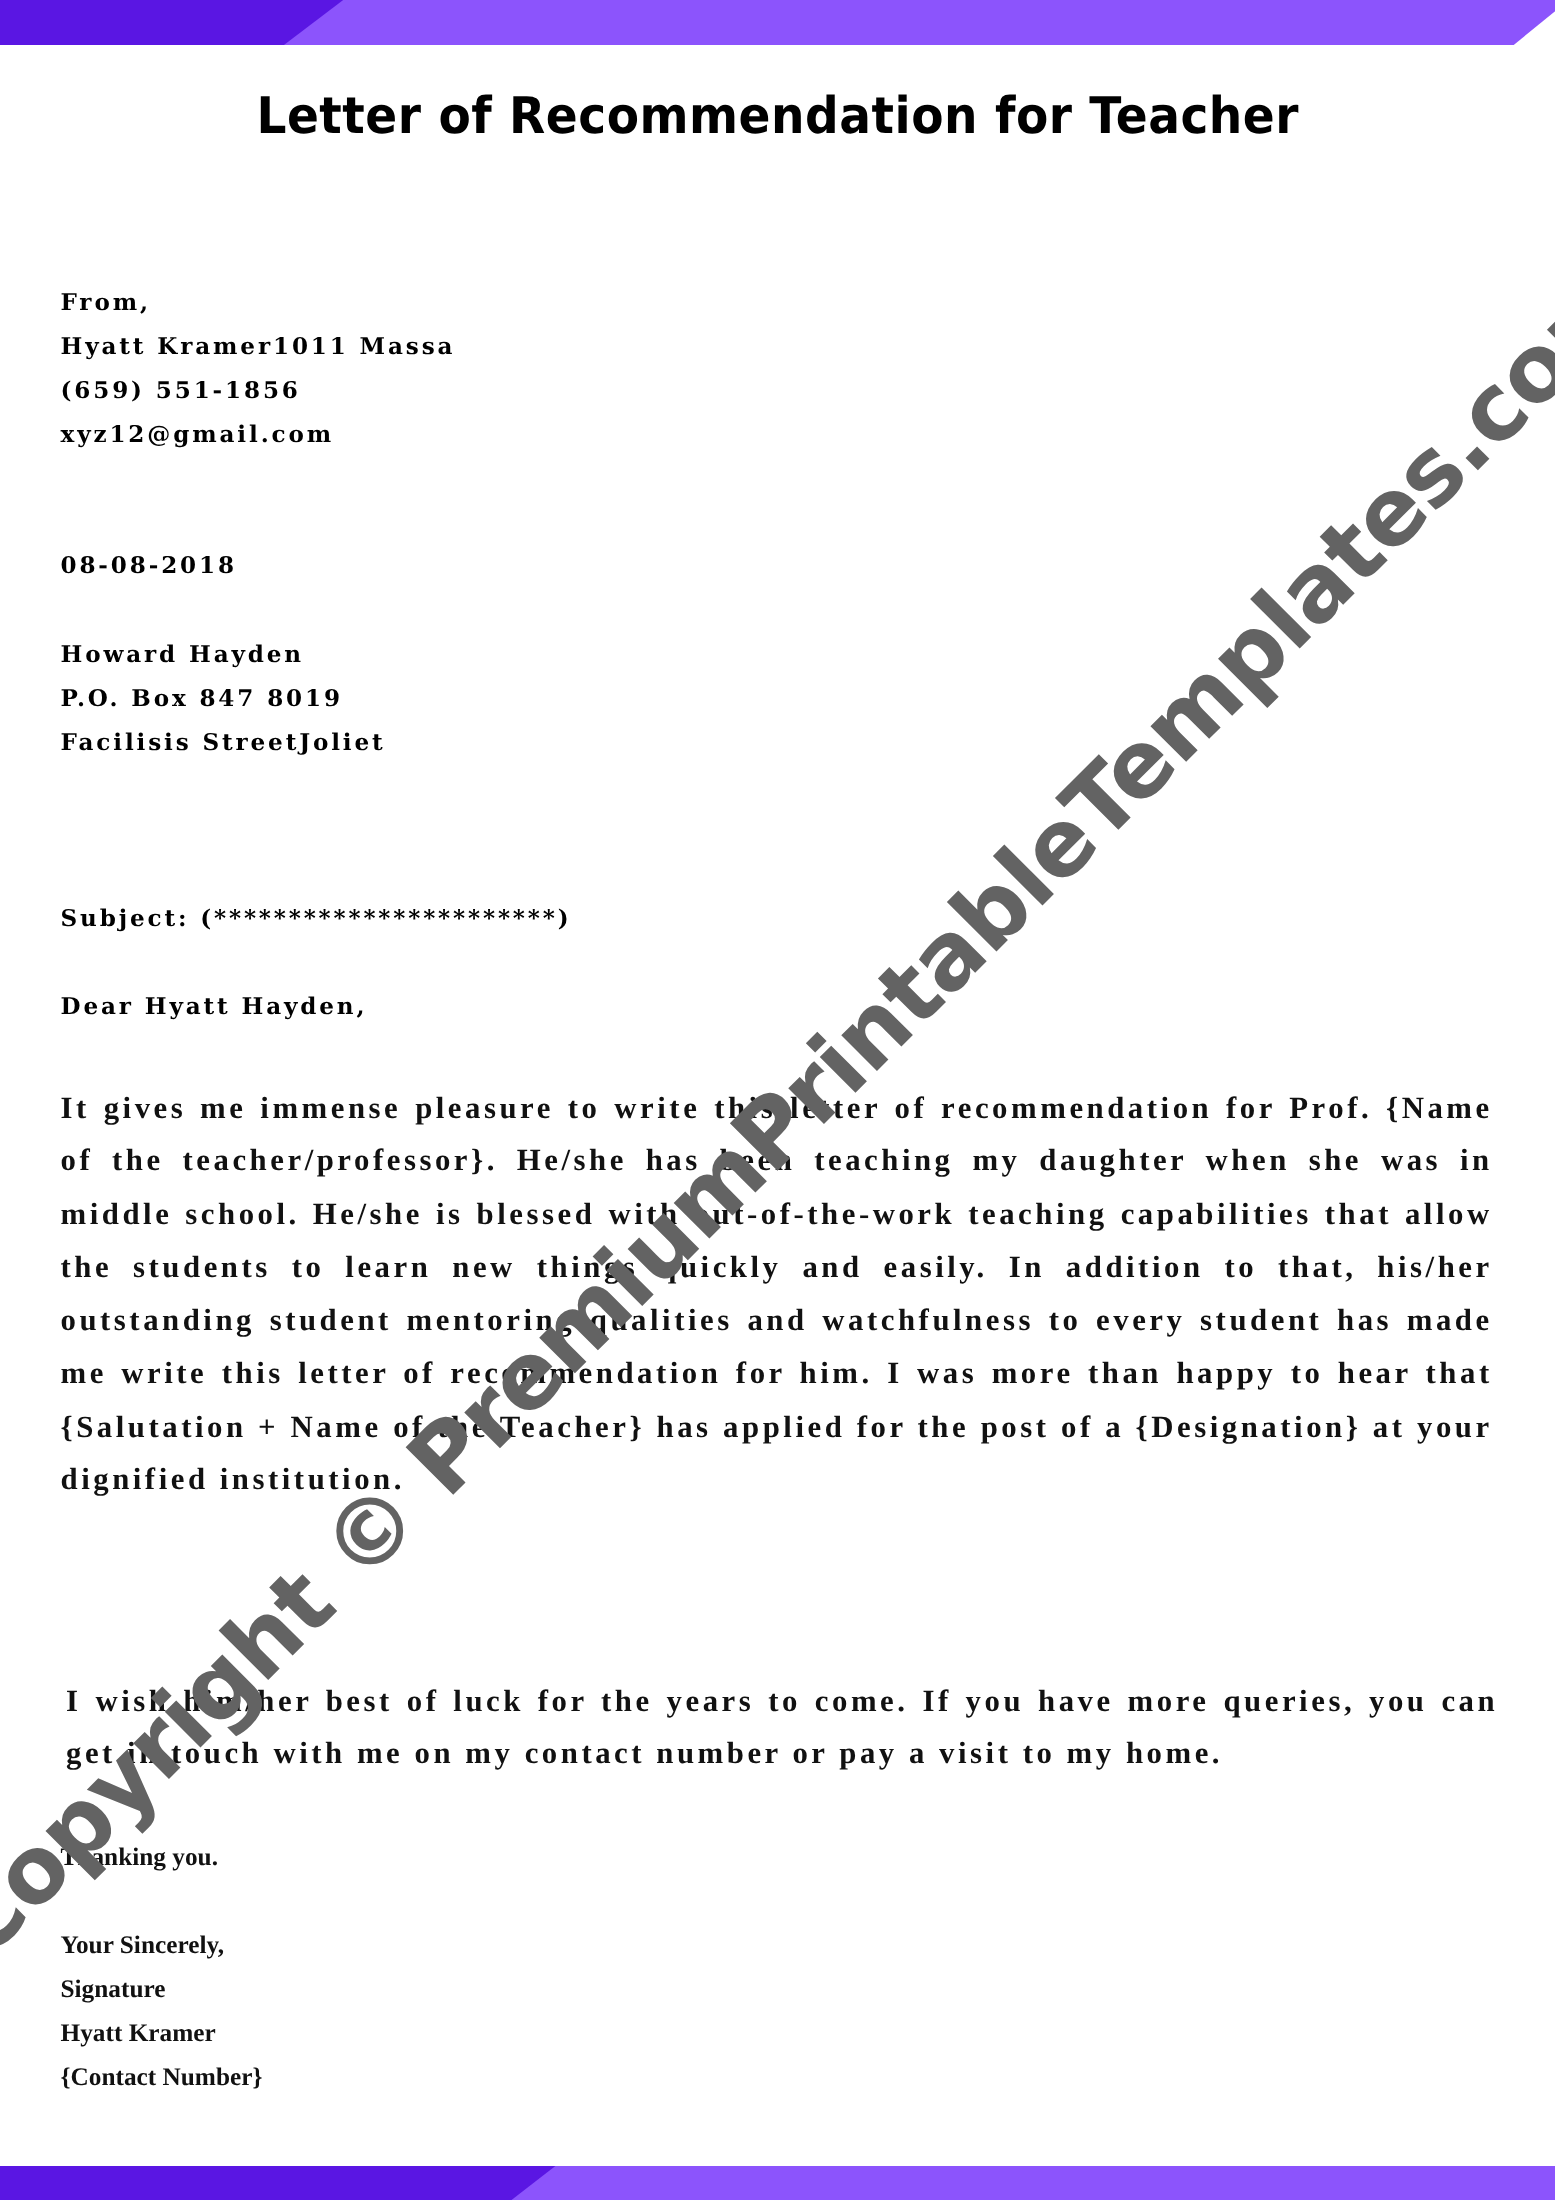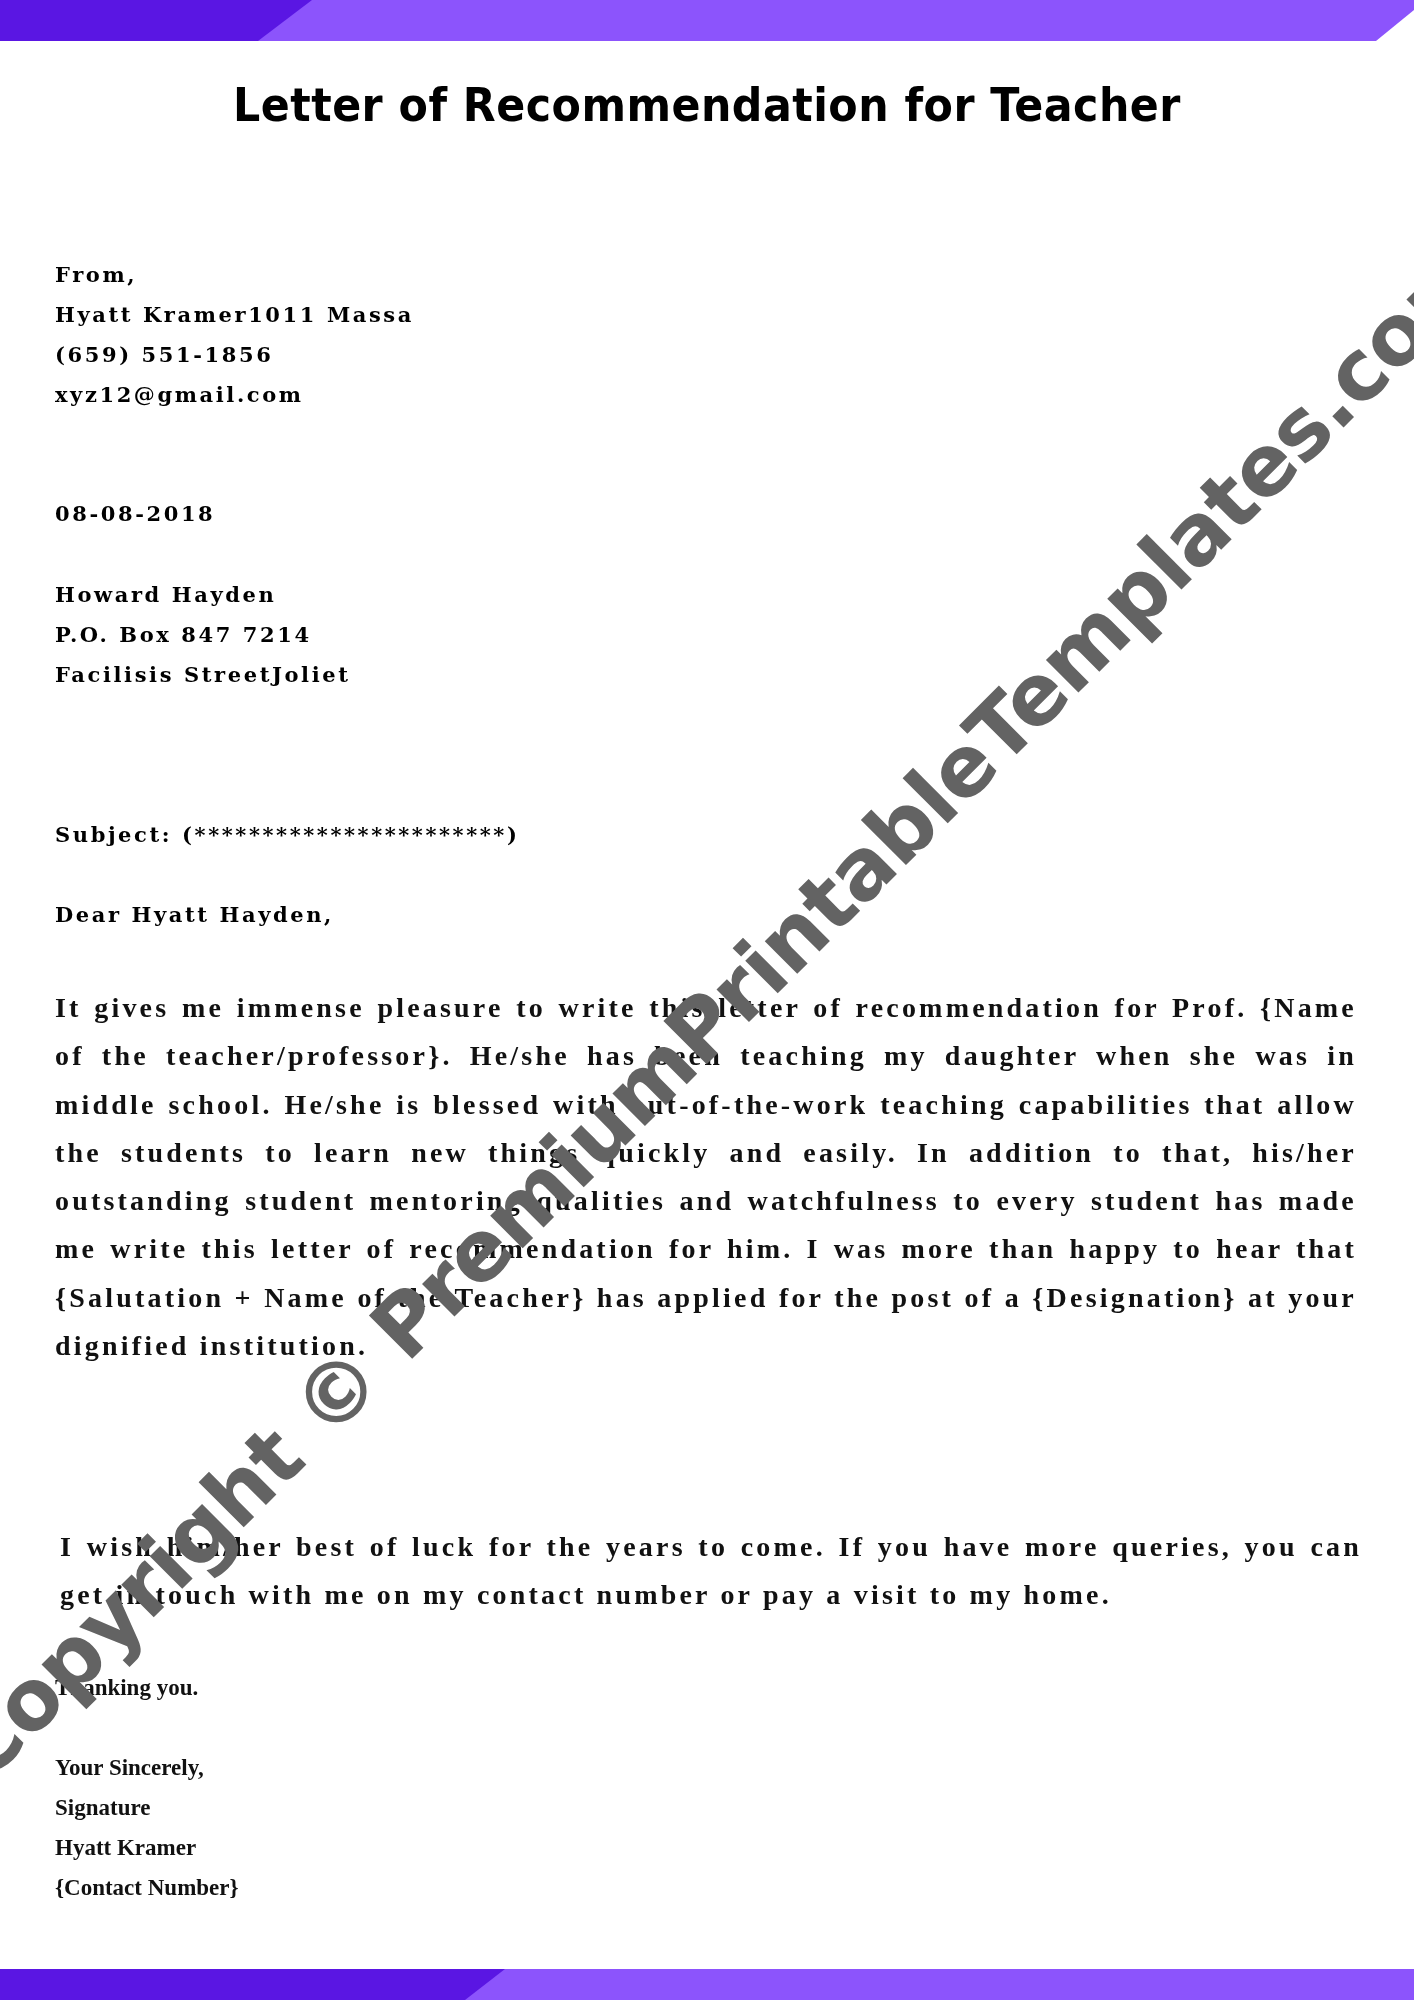--- a/index.html
+++ b/index.html
@@ -77,21 +77,21 @@
   <span class="line">(659) 551-1856</span>
   <span class="line">xyz12@gmail.com</span>
 </div>
 
 <div id="date-line" class="block">
   <span class="line">08-08-2018</span>
 </div>
 
 <div id="to-block" class="block">
   <span class="line">Howard Hayden</span>
-  <span class="line">P.O. Box 847 7214</span>
+  <span class="line">P.O. Box 847 8019</span>
   <span class="line">Facilisis StreetJoliet</span>
 </div>
 
 <div id="subject-line" class="block">
   <span class="line">Subject: (***********************)</span>
 </div>
 
 <div id="salutation-line" class="block">
   <span class="line">Dear Hyatt Hayden,</span>
 </div>

